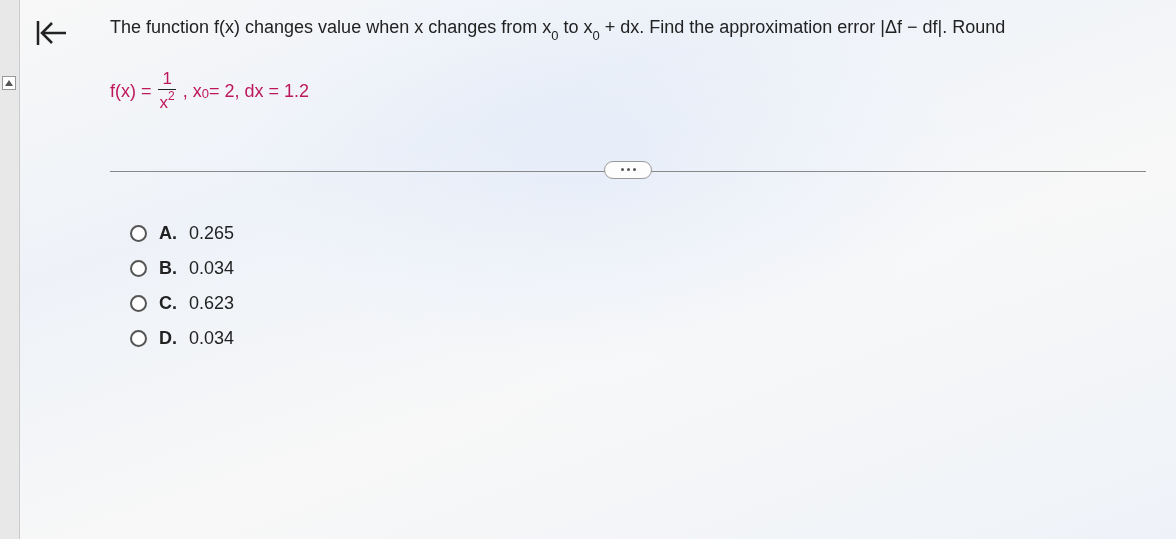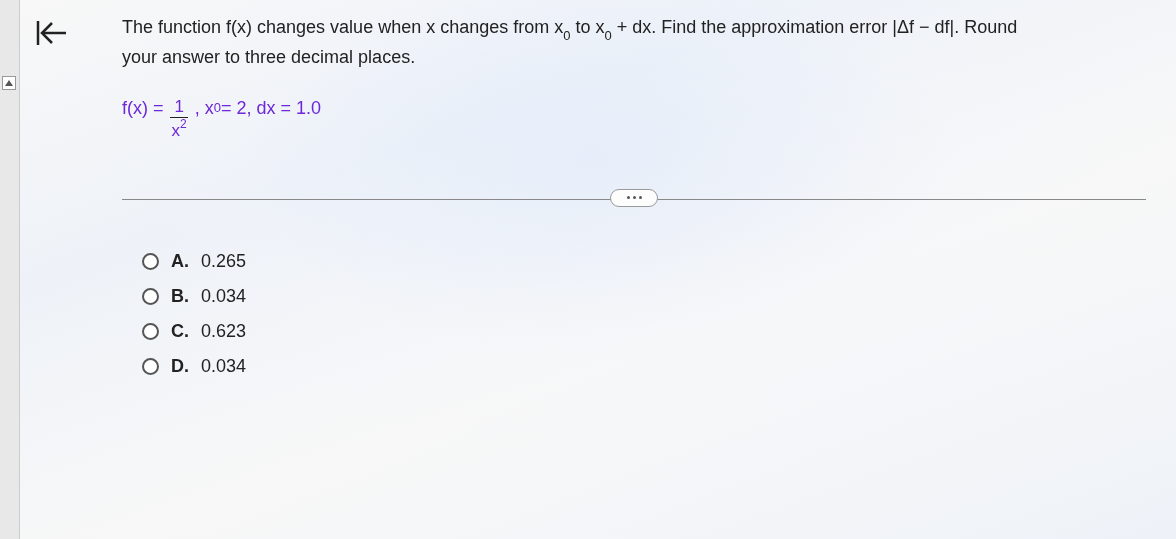--- a/index.html
+++ b/index.html
@@ -51,38 +51,38 @@
     }
     .back-nav svg {
       width: 36px;
       height: 28px;
     }
     .content {
       position: absolute;
       left: 110px;
       top: 14px;
       right: 30px;
-      margin-left: 12px;
     }
     .question-text {
       font-size: 18px;
       color: #222;
       line-height: 1.55;
     }
     .sub {
       font-size: 13px;
       vertical-align: sub;
       position: relative;
       top: 2px;
     }
     .formula-row {
       margin-top: 26px;
       display: flex;
+      align-items: center;
       font-size: 18px;
-      color: #6d28d9;
+      color: #be185d;
     }
     .frac {
       display: inline-flex;
       flex-direction: column;
       align-items: center;
       vertical-align: middle;
       margin: 0 4px;
       line-height: 1.1;
     }
     .frac .num {
@@ -200,32 +200,31 @@
     <line x1="8" y1="14" x2="32" y2="14" stroke="#222" stroke-width="2.5"></line>
     <polyline points="18,4 8,14 18,24" fill="none" stroke="#222" stroke-width="2.5"></polyline>
     <line x1="4" y1="2" x2="4" y2="26" stroke="#222" stroke-width="2.5"></line>
   </svg>
 </div>
 
 <div class="content">
   <div class="question-text">
     <span>The function f(x) changes value when x changes from x</span><span class="sub">0</span><span> to x</span><span class="sub">0</span><span> + dx. Find the approximation error |Δf − df|. Round</span>
     <br>
-    <span>your answer to three decimal places.</span>
   </div>
 
   <div class="formula-row">
     <span>f(x) =</span>
     <span class="frac">
       <span class="num">1</span>
       <span class="den"><span>x</span><span class="sup">2</span></span>
     </span>
     <span>, x</span>
       <span class="sub">0</span>
-      <span> = 2, dx = 1.0</span>
+      <span> = 2, dx = 1.2</span>
   </div>
 
   <div class="divider-wrap">
     <div class="divider-line"></div>
     <div class="dots-pill">
       <span class="dot"></span>
       <span class="dot"></span>
       <span class="dot"></span>
     </div>
   </div>

